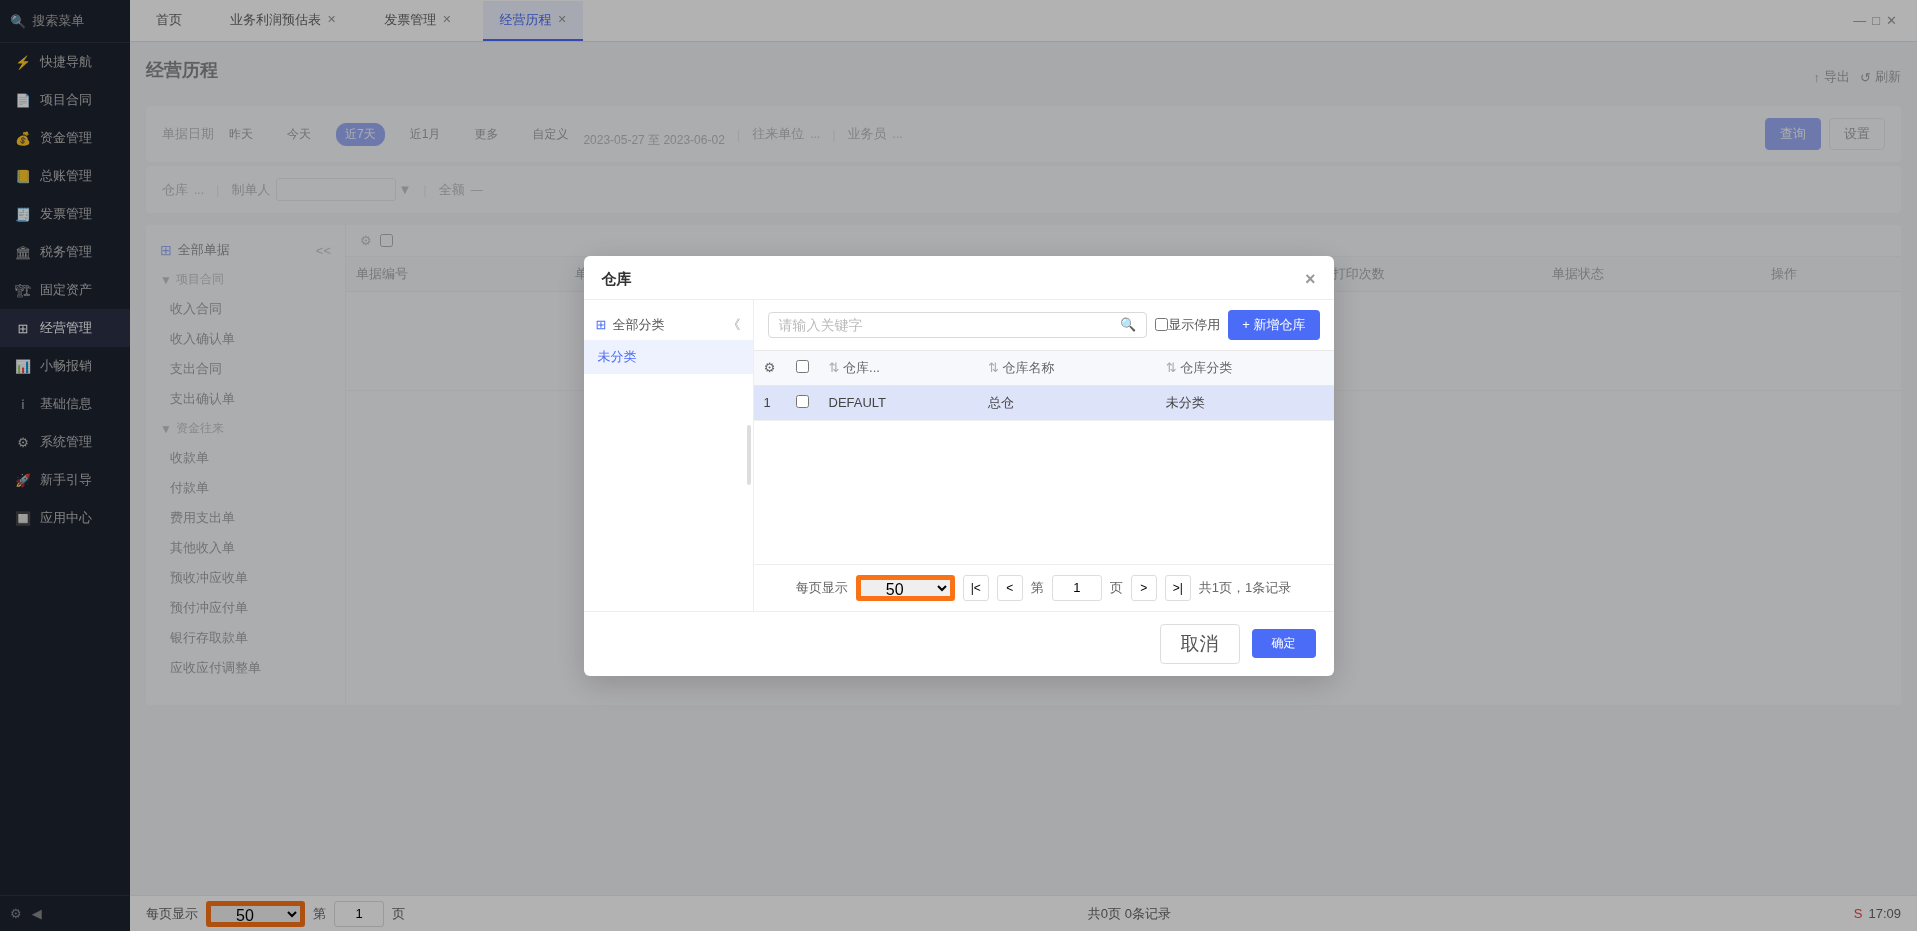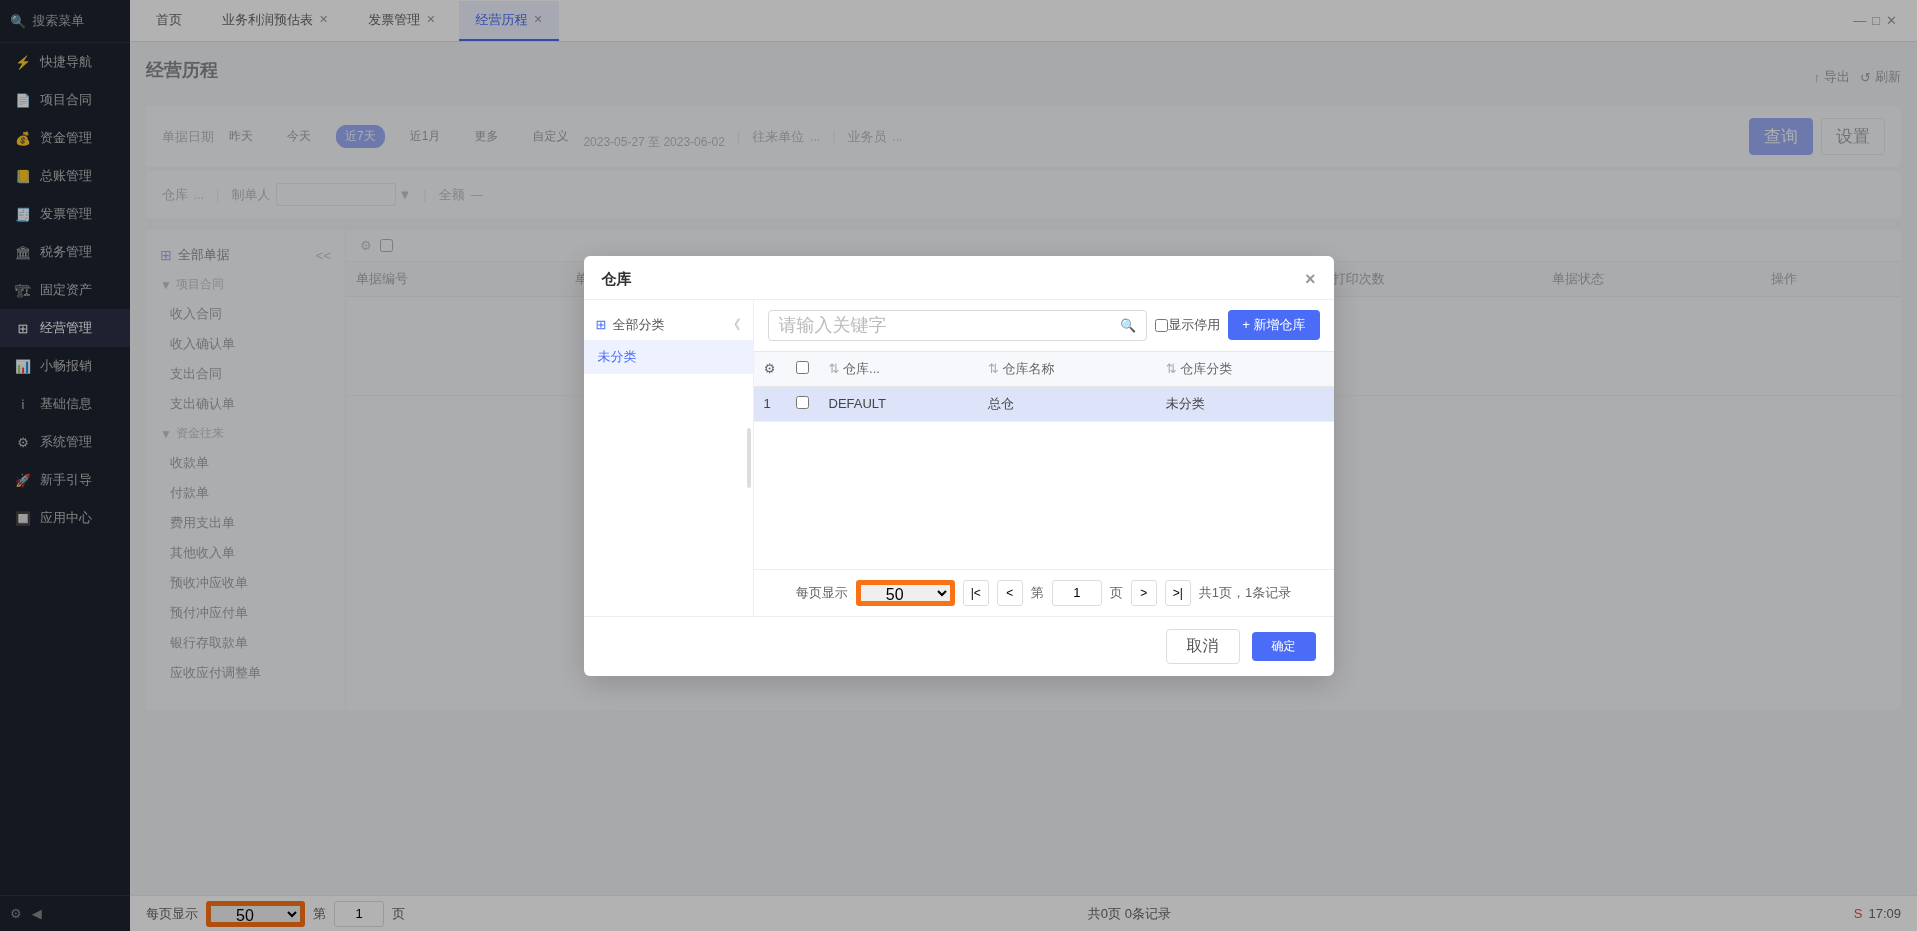--- a/index.html
+++ b/index.html
@@ -19,21 +19,21 @@
     .sidebar-item .icon { width: 18px; height: 18px; display: flex; align-items: center; justify-content: center; flex-shrink: 0; }
     .sidebar-bottom { margin-top: auto; display: flex; padding: 10px; gap: 10px; border-top: 1px solid #2d3344; color: #888; }
 
     
     .main {
       margin-left: 130px; height: 100%; display: flex; flex-direction: column;
     }
 
     
     .tab-bar {
-      background: #fff; display: flex; align-items: center; border-bottom: 1px solid #e0e0e0; padding: 0 10px; height: 42px; gap: 8px;
+      background: #fff; display: flex; align-items: center; border-bottom: 1px solid #e0e0e0; padding: 0 10px; height: 42px; gap: 16px;
     }
     .tab {
       padding: 10px 16px; cursor: pointer; font-size: 13px; color: #666; display: flex; align-items: center; gap: 6px; border-bottom: 2px solid transparent; white-space: nowrap;
     }
     .tab.active { color: #4a6cf7; border-bottom: 2px solid #4a6cf7; background: #f0f3ff; }
     .tab .close { font-size: 11px; color: #999; cursor: pointer; }
 
     
     .page-content {
       flex: 1; padding: 16px; overflow: auto; position: relative;
@@ -47,21 +47,21 @@
       background: #fff; border-radius: 4px; padding: 12px 16px; margin-bottom: 12px; display: flex; align-items: center; flex-wrap: wrap; gap: 12px;
     }
     .filter-item { display: flex; align-items: center; gap: 6px; font-size: 13px; color: #555; }
     .filter-label { color: #888; white-space: nowrap; }
     .date-btns { display: flex; gap: 16px; }
     .date-btn { padding: 2px 8px; border-radius: 3px; cursor: pointer; font-size: 12px; color: #555; border: 1px solid transparent; }
     .date-btn.active { background: #4a6cf7; color: #fff; border-color: #4a6cf7; border-radius: 10px; }
     .date-range { font-size: 12px; color: #888; margin-top: 12px; }
     .filter-divider { color: #ddd; }
     .filter-more { color: #999; font-size: 12px; cursor: pointer; }
-    .action-btn { padding: 6px 14px; border-radius: 4px; cursor: pointer; font-size: 17px; border: 1px solid #ddd; background: #fff; color: #555; }
+    .action-btn { padding: 6px 14px; border-radius: 4px; cursor: pointer; font-size: 13px; border: 1px solid #ddd; background: #fff; color: #555; }
     .action-btn.primary { background: #4a6cf7; color: #fff; border-color: #4a6cf7; }
 
     
     .content-body {
       display: flex; gap: 0; background: #fff; border-radius: 4px; overflow: hidden;
     }
     .left-panel {
       width: 200px; border-right: 1px solid #eee; padding: 10px 0; flex-shrink: 0;
     }
     .left-panel-header { display: flex; align-items: center; justify-content: space-between; padding: 6px 14px; font-size: 13px; color: #333; }
@@ -93,32 +93,32 @@
     .modal-body { display: flex; flex: 1; overflow: hidden; }
     .modal-left { width: 170px; border-right: 1px solid #eee; padding: 10px 0; display: flex; flex-direction: column; position: relative; }
     .modal-left-header { display: flex; align-items: center; justify-content: space-between; padding: 6px 12px; font-size: 13px; color: #555; }
     .modal-left-header .icon { cursor: pointer; color: #999; }
     .modal-left-item { padding: 8px 14px; font-size: 13px; color: #555; cursor: pointer; }
     .modal-left-item.selected { background: #eef2ff; color: #4a6cf7; }
     .modal-left-scroll { position: absolute; right: 2px; top: 50%; transform: translateY(-50%); width: 4px; height: 60px; background: #ddd; border-radius: 2px; }
     .modal-right { flex: 1; display: flex; flex-direction: column; }
     .modal-toolbar { display: flex; align-items: center; gap: 8px; padding: 10px 14px; }
     .modal-search { flex: 1; display: flex; align-items: center; border: 1px solid #d9d9d9; border-radius: 4px; padding: 4px 10px; gap: 6px; }
-    .modal-search input { border: none; outline: none; font-size: 18px; width: 100%; color: #555; }
+    .modal-search input { border: none; outline: none; font-size: 14px; width: 100%; color: #555; }
     .modal-search input::placeholder { color: #bbb; }
     .modal-checkbox-label { display: flex; align-items: center; font-size: 13px; color: #555; white-space: nowrap; }
     .modal-add-btn { padding: 6px 14px; background: #4a6cf7; color: #fff; border: none; border-radius: 4px; cursor: pointer; font-size: 13px; white-space: nowrap; }
     .modal-table-wrap { flex: 1; overflow: auto; }
     .modal-table { width: 100%; border-collapse: collapse; font-size: 13px; }
     .modal-table th { background: #f7f8fc; color: #666; padding: 8px 10px; text-align: left; font-weight: normal; border-bottom: 1px solid #e8e8e8; border-top: 1px solid #e8e8e8; }
     .modal-table td { padding: 8px 10px; border-bottom: 1px solid #f0f0f0; color: #444; }
     .modal-table tr.row-selected td { background: #dde3f8; }
     .modal-pagination { display: flex; align-items: center; justify-content: center; gap: 8px; padding: 10px 14px; font-size: 13px; color: #666; border-top: 1px solid #eee; }
     .modal-footer { display: flex; align-items: center; justify-content: flex-end; gap: 12px; padding: 12px 18px; border-top: 1px solid #eee; }
-    .btn-cancel { padding: 6px 20px; border: 1px solid #ddd; border-radius: 4px; cursor: pointer; font-size: 16px; background: #fff; color: #555; }
+    .btn-cancel { padding: 6px 20px; border: 1px solid #ddd; border-radius: 4px; cursor: pointer; font-size: 19px; background: #fff; color: #555; }
     .btn-confirm { padding: 6px 20px; border: none; border-radius: 4px; cursor: pointer; font-size: 12px; background: #4a6cf7; color: #fff; }
 
     
     .bottom-bar { height: 36px; background: #fff; border-top: 1px solid #e8e8e8; display: flex; align-items: center; justify-content: space-between; padding: 0 16px; font-size: 13px; color: #666; }
     .system-tray { display: flex; align-items: center; gap: 6px; }
 
     
     .bg-table-area { opacity: 0.5; pointer-events: none; }
 
     .export-btn { display: flex; align-items: center; gap: 4px; color: #555; font-size: 13px; cursor: pointer; }

